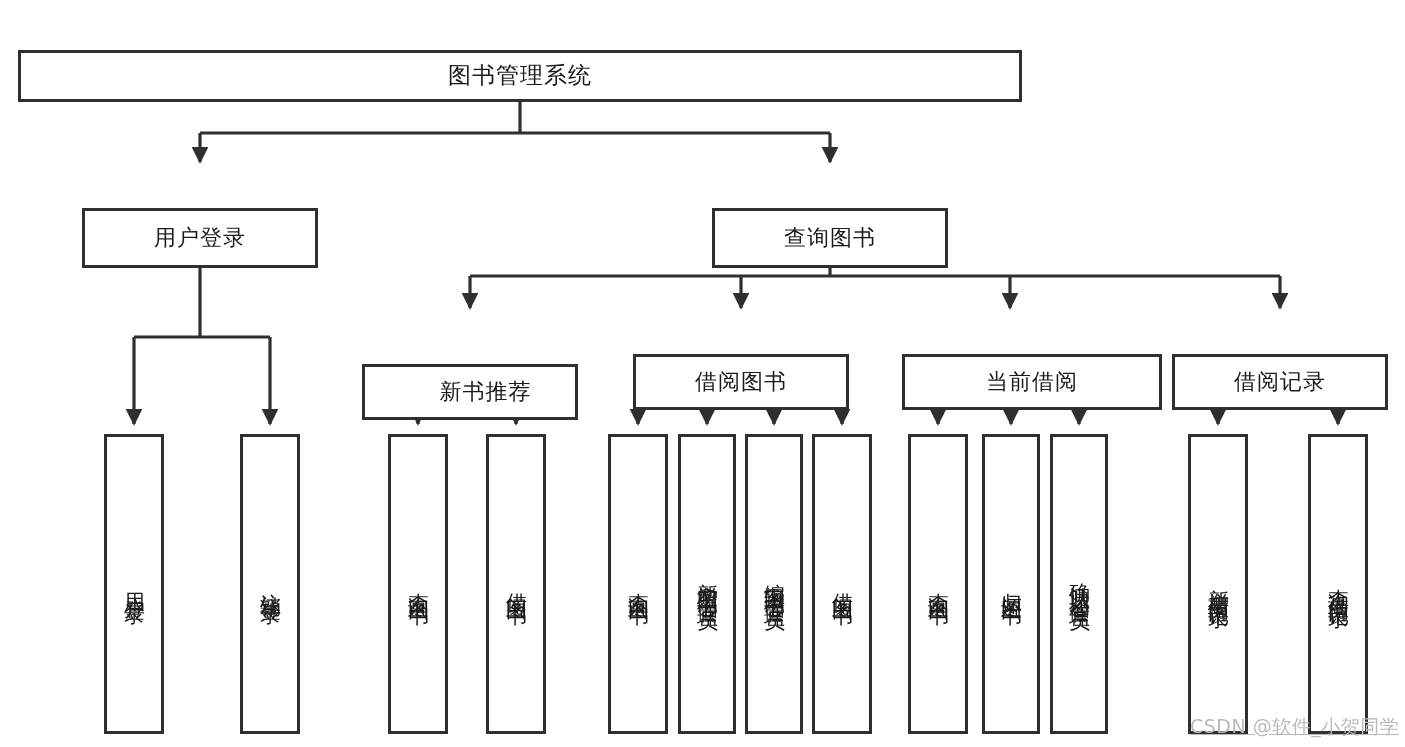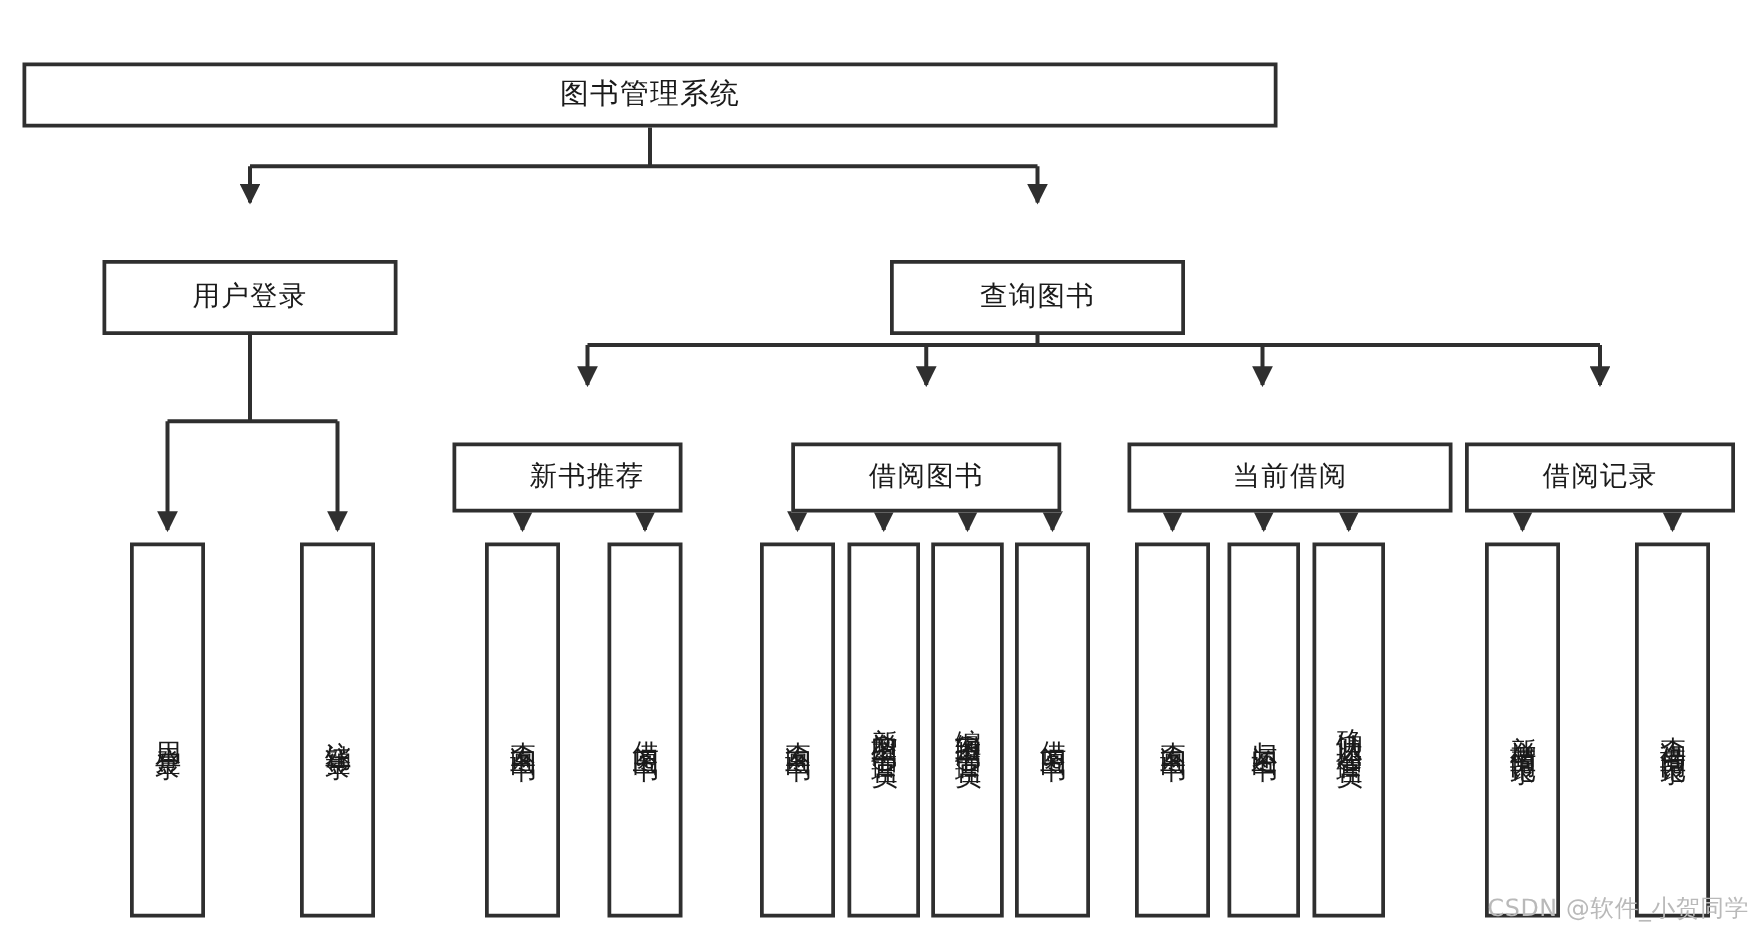--- a/index.html
+++ b/index.html
@@ -62,20 +62,21 @@
   }
   #watermark {
     position: absolute;
     left: 1190px;
     top: 714px;
     font-size: 19px;
     color: #b9b9b9;
     letter-spacing: 0.5px;
     z-index: 5;
     white-space: nowrap;
+    text-decoration: underline;
   }
 </style>
 </head>
 <body>
 
 <div id="canvas">
 
   <svg id="edges" viewBox="0 0 1405 747" xmlns="http://www.w3.org/2000/svg">
     <defs>
       <marker id="arrow" viewBox="0 0 10 10" refX="9" refY="5" markerWidth="5.2" markerHeight="5.2" orient="auto-start-reverse">
@@ -130,21 +131,21 @@
     <span>图书管理系统</span>
   </div>
 
   <div class="node horiz" style="left:82px; top:172px; width:236px; height:60px;">
     <span>用户登录</span>
   </div>
   <div class="node horiz" style="left:712px; top:172px; width:236px; height:60px;">
     <span>查询图书</span>
   </div>
 
-  <div class="node horiz" style="left:362px; top:318px; width:184px; height:56px;padding-left:31px;">
+  <div class="node horiz" style="left:362px; top:328px; width:216px; height:56px;padding-left:31px;">
     <span>新书推荐</span>
   </div>
   <div class="node horiz" style="left:633px; top:318px; width:216px; height:56px;">
     <span>借阅图书</span>
   </div>
   <div class="node horiz" style="left:902px; top:318px; width:260px; height:56px;">
     <span>当前借阅</span>
   </div>
   <div class="node horiz" style="left:1172px; top:318px; width:216px; height:56px;text-align:center;">
     <span>借阅记录</span>

